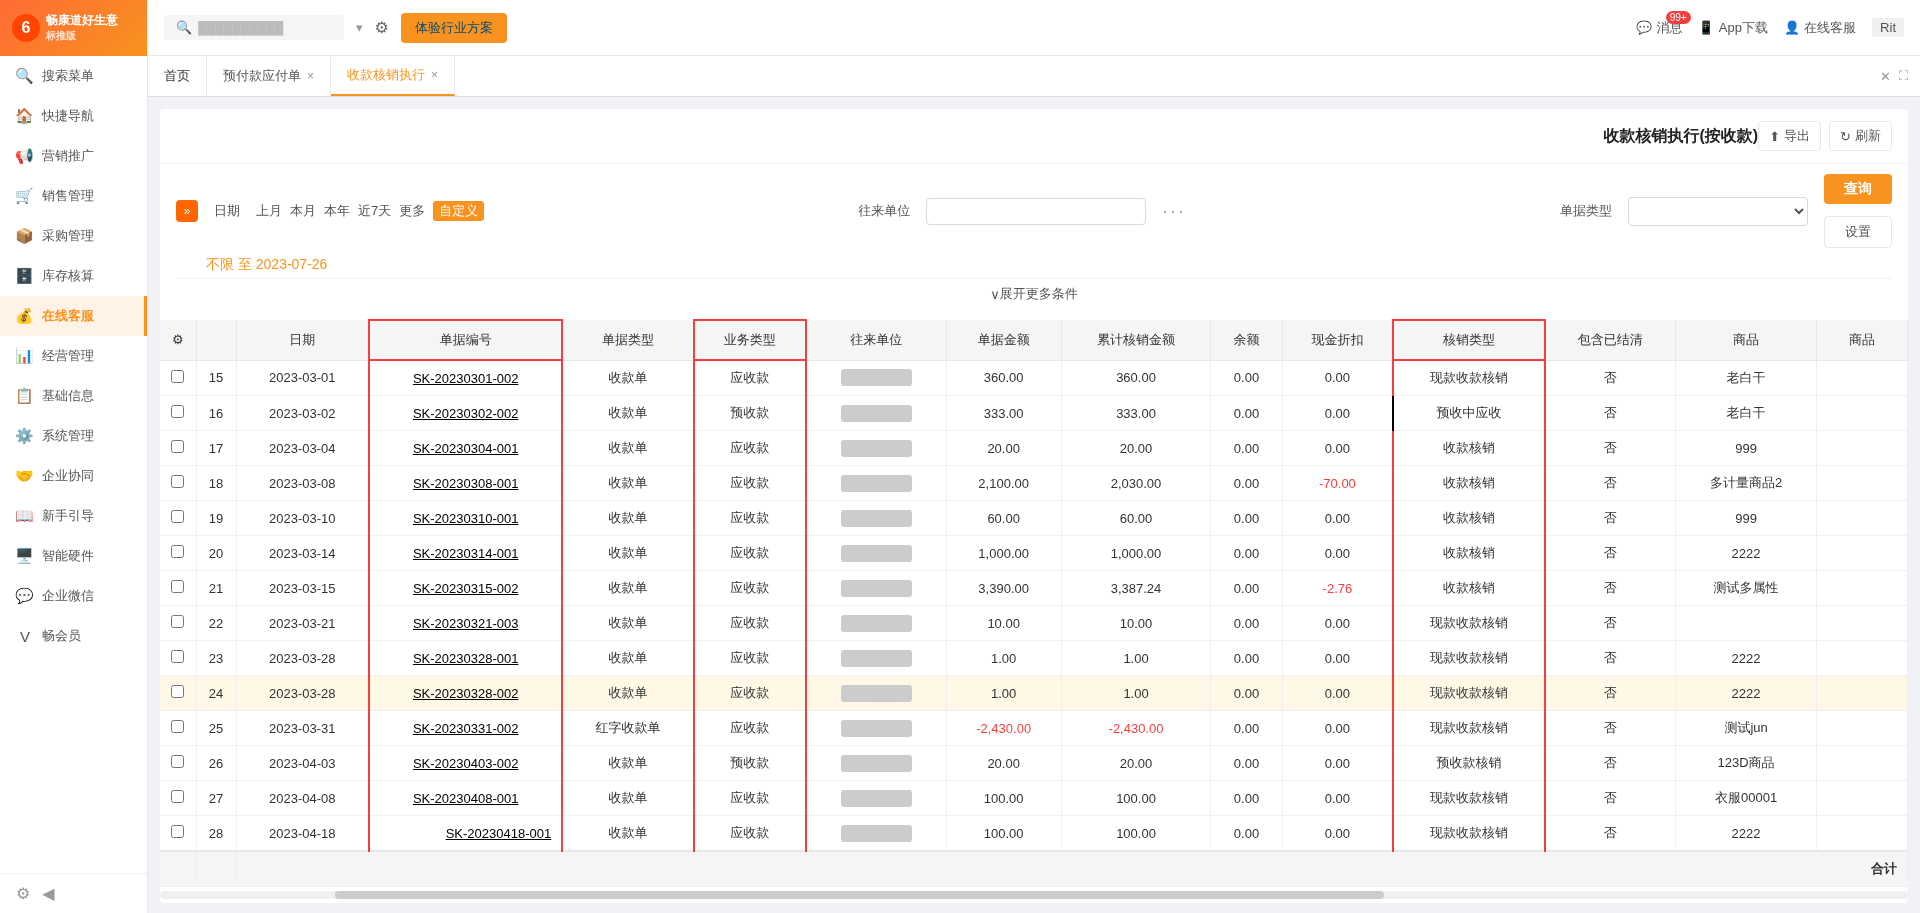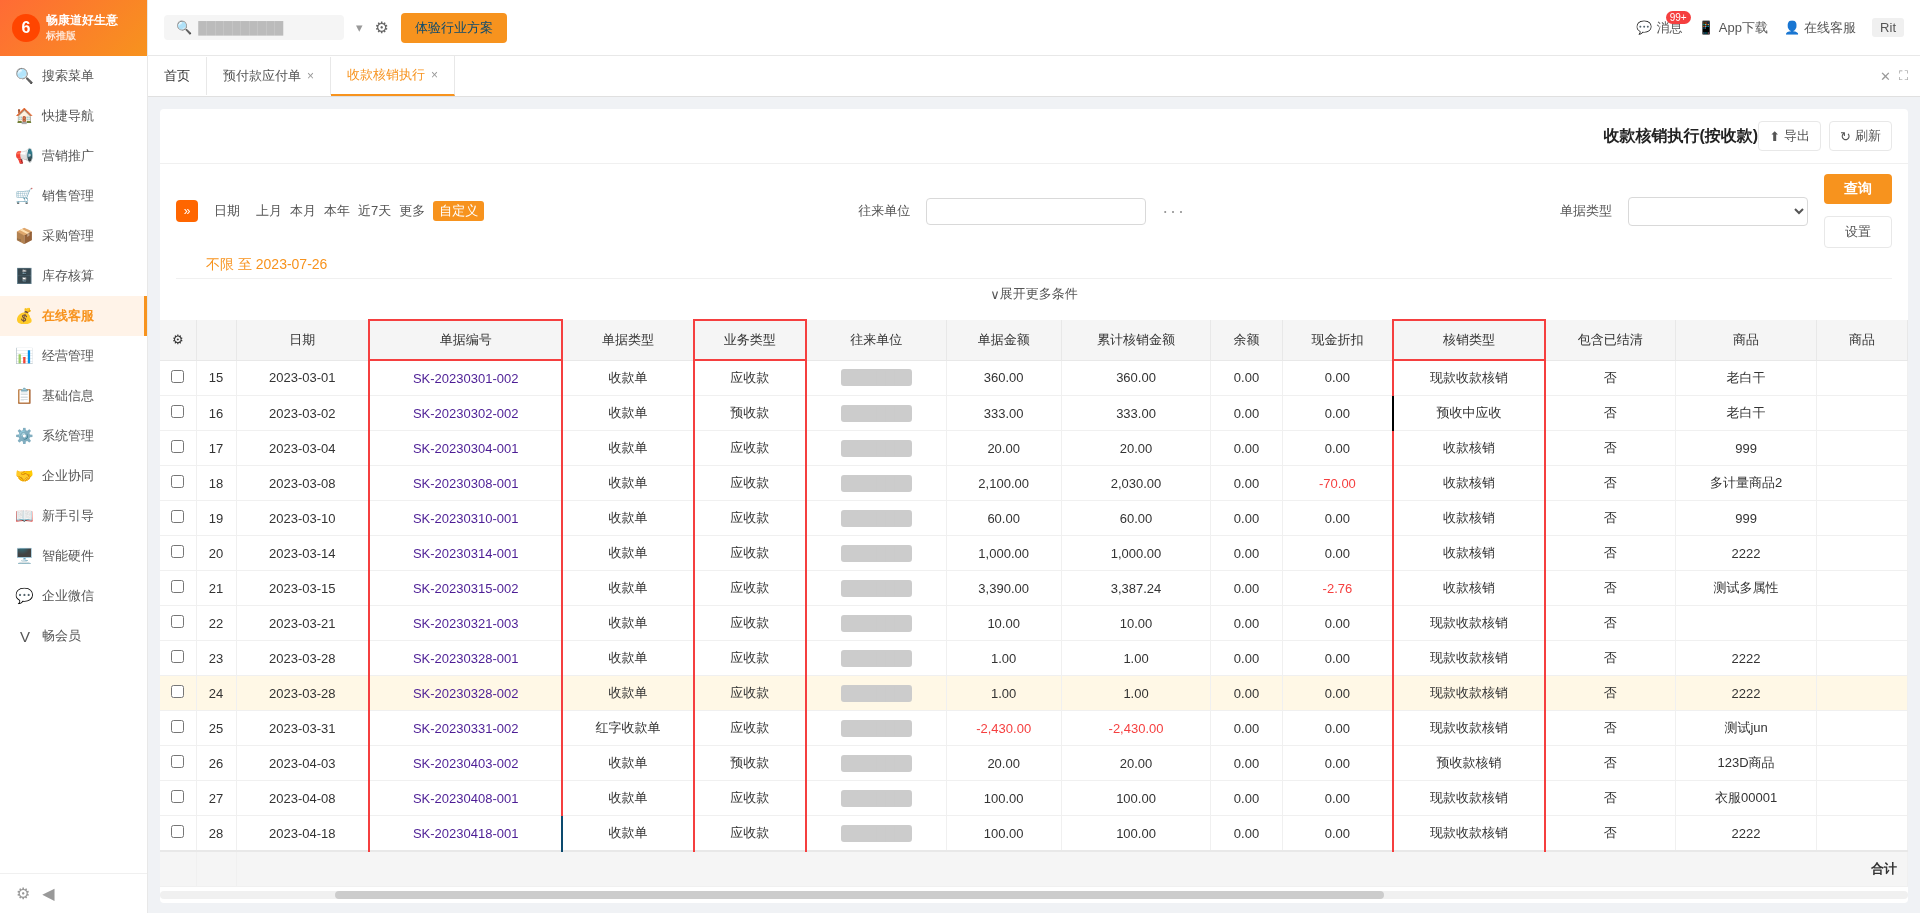--- a/index.html
+++ b/index.html
@@ -175,21 +175,21 @@
       padding: 10px 10px; text-align: center; font-weight: normal;
       color: #333; border-bottom: 1px solid #e8e8e8;
       border-right: 1px solid #e8e8e8; white-space: nowrap;
     }
     td {
       padding: 8px 10px; text-align: center; color: #333;
       border-bottom: 1px solid #f0f0f0; border-right: 1px solid #f0f0f0;
       white-space: nowrap;
     }
     tbody tr.highlighted { background: #fff8e6; }
-    .link-text { color: #4c1d95; cursor: pointer; }
+    .link-text { color: #000000; cursor: pointer; text-decoration: underline; }
     .red-text { color: #f53f3f; }
     .tfoot-row td { background: #f5f5f5; font-weight: bold; border-top: 2px solid #e8e8e8; text-align: right; }
     .col-settings { width: 36px; }
 
     
     .table-scrollbar {
       height: 8px; background: #f0f0f0; border-radius: 4px;
       margin: 4px 0;
     }
     .table-scrollbar-thumb {
@@ -612,21 +612,21 @@
       <td class="">0.00</td>
       <td style="border-left:2px solid #f53f3f;border-right:2px solid #f53f3f;">现款收款核销</td>
       <td>否</td>
       <td>衣服00001</td>
       <td style="min-width:60px;"></td>
     </tr>
             <tr>
       <td><input type="checkbox" style=""></td>
       <td>28</td>
       <td>2023-04-18</td>
-      <td style="border-left:2px solid #f53f3f;border-right:2px solid #0c4a6e;"><span class="link-text">SK-20230418-001</span></td>
+      <td style="border-left:2px solid #f53f3f;border-right:2px solid #ef4444;text-align:right;"><span class="link-text">SK-20230418-001</span></td>
       <td>收款单</td>
       <td style="border-left:2px solid #f53f3f;border-right:2px solid #f53f3f;">应收款</td>
       <td><span style="background:#ccc;border-radius:3px;padding:1px 8px;color:#ccc;">██████</span></td>
       <td class="">100.00</td>
       <td class="">100.00</td>
       <td>0.00</td>
       <td class="">0.00</td>
       <td style="border-left:2px solid #f53f3f;border-right:2px solid #f53f3f;">现款收款核销</td>
       <td>否</td>
       <td>2222</td>

